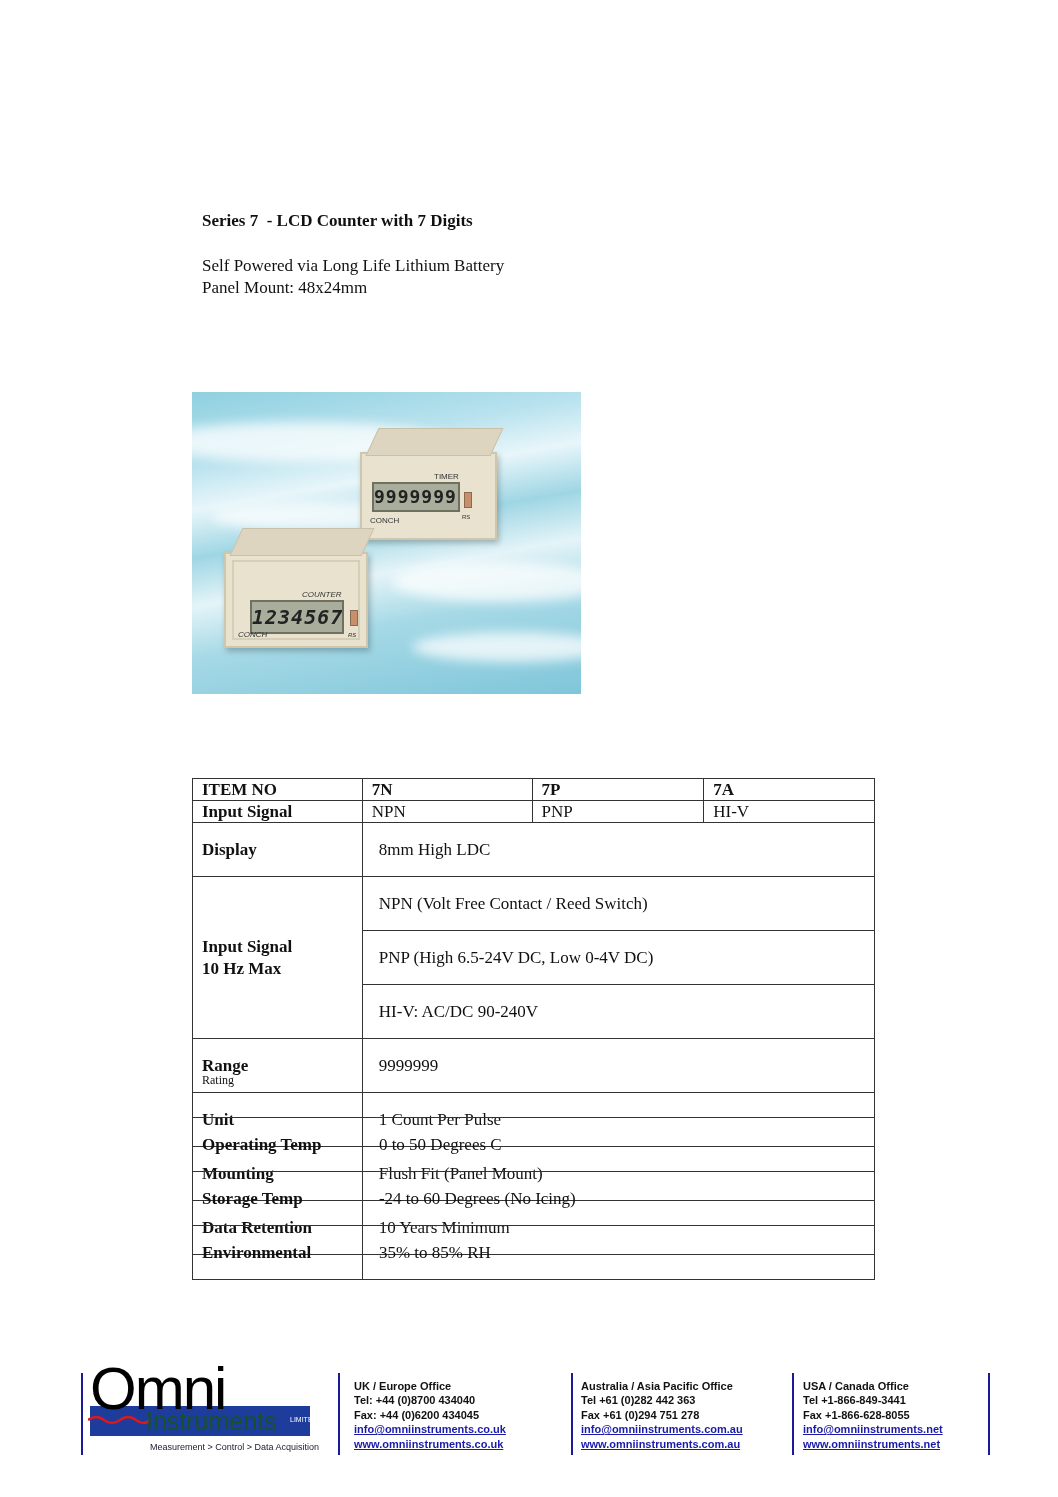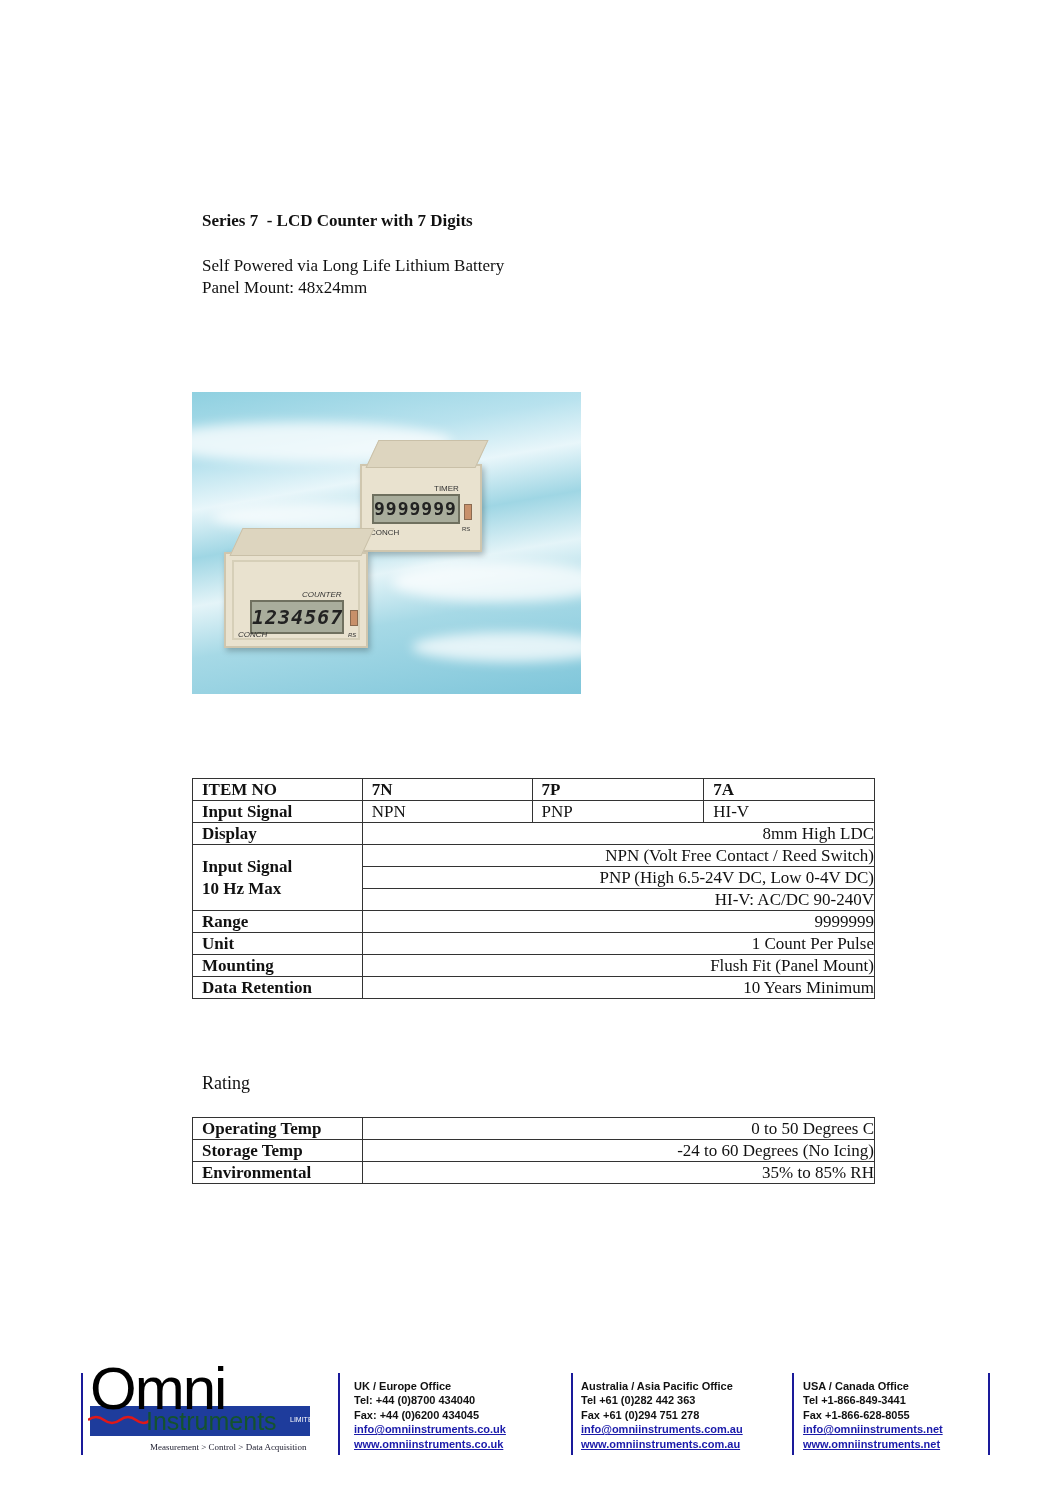--- a/index.html
+++ b/index.html
@@ -18,53 +18,53 @@
   .device { position: absolute; background: #e9e2cf; border: 2px solid #cfc6ae; box-shadow: 2px 3px 6px rgba(0,0,0,0.25); }
   .device .top { position: absolute; left: 10px; right: -2px; top: -26px; height: 26px; background: #ddd5bf; transform: skewX(-25deg); border: 1px solid #c9c0a8; }
   .lcd { position: absolute; background: #a9ad9c; border: 2px solid #6f705f; font-family: "DejaVu Sans Mono", monospace; color: #222; font-weight: bold; letter-spacing: 1px; }
   .dev-label { position: absolute; font-family: "Liberation Sans", sans-serif; font-size: 8px; color: #333; }
   .rs-btn { position: absolute; width: 6px; height: 14px; background: #c8906a; border: 1px solid #8a6a50; }
 
   
   table.spec { position: absolute; border-collapse: collapse; font-size: 17px; }
   table.spec td { border: 1px solid #333; padding: 0 0 0 9px; height: 21px; line-height: 21px; vertical-align: middle; }
   table.spec td.hdr { font-weight: bold; }
-  table.spec td.ctr { text-align: right; padding: 0; }
+  table.spec td.ctr { text-align: left; padding: 16px; }
   .t1 { left: 192px; top: 778px; width: 683px; }
   .t2 { left: 192px; top: 1117px; width: 683px; }
-  .rating { left: 202px; top: 1073px; font-size: 18px; }
+  .rating { left: 202px; top: 1073px; font-size: 12px; }
 
   
   .vline { position: absolute; width: 2px; background: #1a1a9a; }
   .office { position: absolute; font-family: "Liberation Sans", "DejaVu Sans", sans-serif; font-size: 11px; font-weight: bold; line-height: 14.4px; color: #111; }
   .office a { color: #1a1aaa; text-decoration: underline; display: block; }
   .office div { white-space: nowrap; }
 
   .logo { position: absolute; left: 90px; top: 1372px; width: 240px; height: 86px; }
   .logo .omni { position: absolute; left: 0; top: -8px; font-family: "Liberation Sans", sans-serif; font-size: 60px; color: #000000; letter-spacing: -2px; line-height: 50px; }
   .logo .bar { position: absolute; left: 0; top: 34px; width: 220px; height: 30px; background: #1e3c9c; }
   .logo .instr { position: absolute; left: 56px; top: 34px; font-family: "Liberation Sans", sans-serif; font-size: 25px; color: #14532d; line-height: 30px; letter-spacing: 0px; }
   .logo .ltd { position: absolute; left: 200px; top: 44px; font-size: 7px; color: #fff; font-family: "Liberation Sans", sans-serif; }
   .logo .wave { position: absolute; left: -2px; top: 40px; width: 62px; height: 16px; }
-  .logo .tag { position: absolute; left: 60px; top: 70px; font-family: Liberation Serif, serif; font-size: 9px; color: #223; white-space: nowrap; }
+  .logo .tag { position: absolute; left: 60px; top: 70px; font-family: Liberation Sans, sans-serif; font-size: 9px; color: #223; white-space: nowrap; }
 </style>
 </head>
 <body>
 
 <div class="abs title">Series 7  - LCD Counter with 7 Digits</div>
 <div class="abs sub sub1">Self Powered via Long Life Lithium Battery</div>
 <div class="abs sub sub2">Panel Mount: 48x24mm</div>
 
 <div class="abs photo">
   <div class="streak" style="left:-40px;top:30px;width:300px;height:40px;"></div>
   <div class="streak" style="left:20px;top:110px;width:260px;height:30px;"></div>
   <div class="streak" style="left:200px;top:170px;width:220px;height:40px;"></div>
   <div class="streak" style="left:220px;top:240px;width:200px;height:30px;"></div>
 
-  <div class="device" style="left:168px;top:72px;width:118px;height:84px;">
+  <div class="device" style="left:168px;top:60px;width:118px;height:84px;padding-left:15px;">
     <div class="top"></div>
     <div class="dev-label" style="left:72px;top:18px;">TIMER</div>
     <div class="lcd" style="left:10px;top:28px;width:84px;height:26px;font-size:18px;line-height:26px;">9999999</div>
     <div class="dev-label" style="left:8px;top:62px;">CONCH</div>
     <div class="rs-btn" style="left:102px;top:38px;"></div>
     <div class="dev-label" style="left:100px;top:60px;font-size:6px;">RS</div>
   </div>
 
   <div class="device" style="left:32px;top:160px;width:140px;height:92px;font-style:italic;">
     <div class="top"></div>

